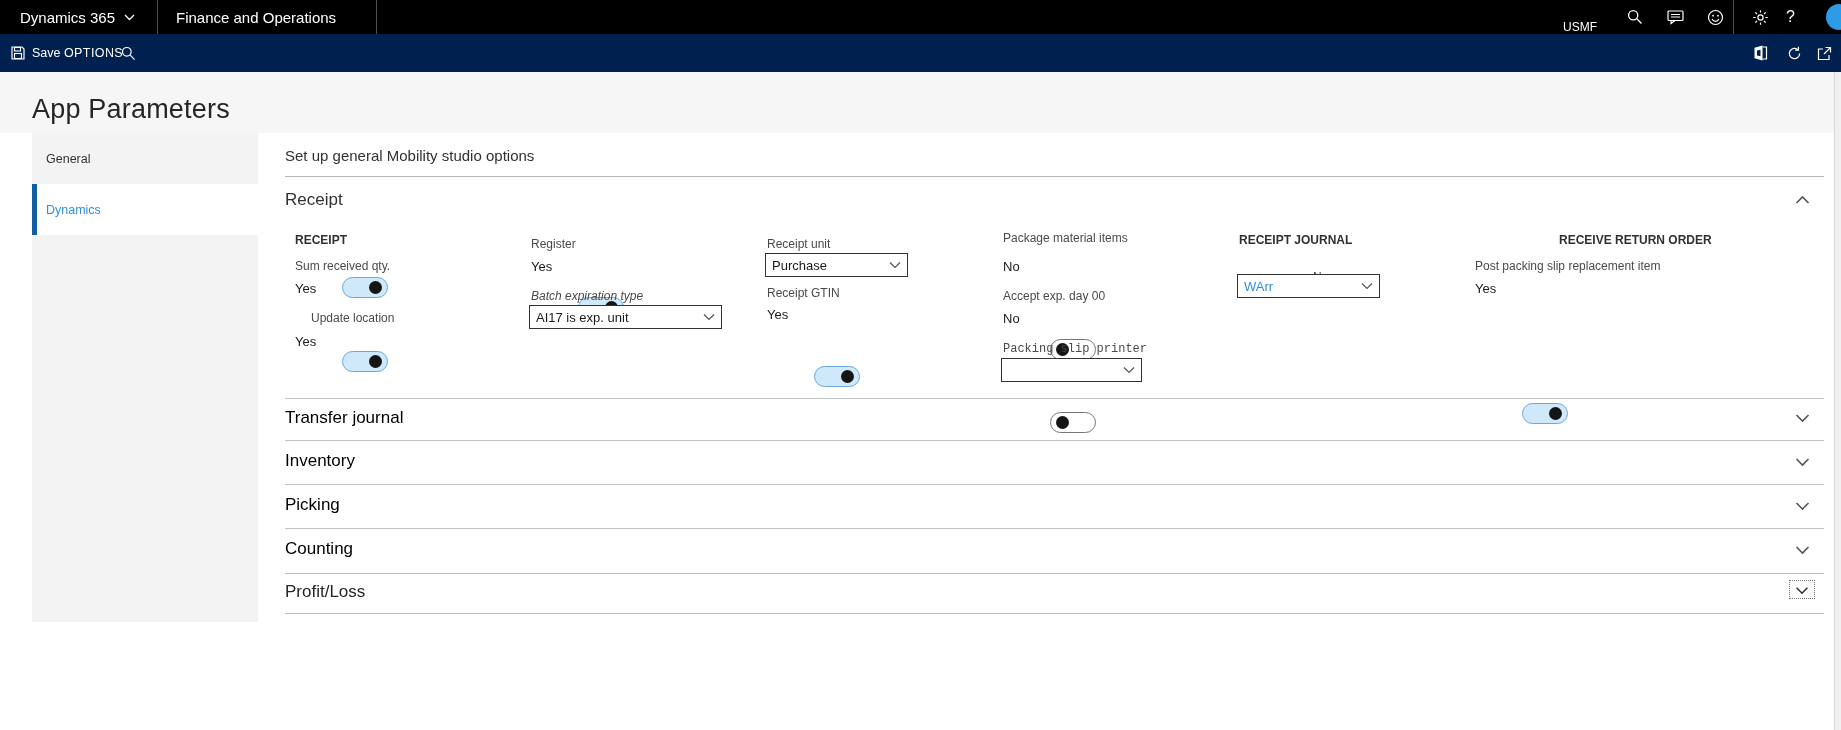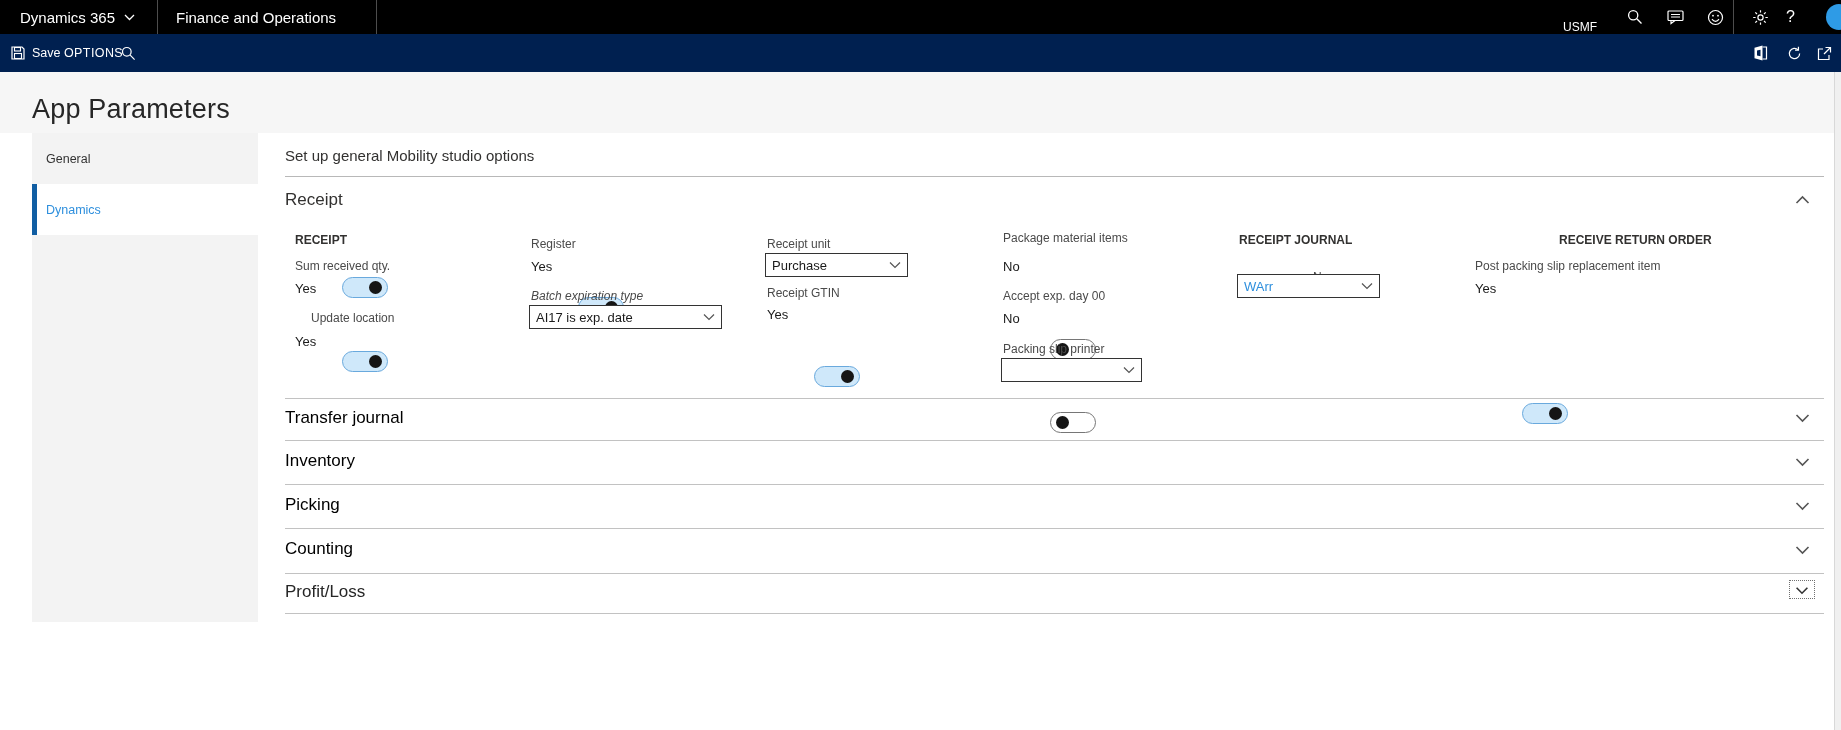--- a/index.html
+++ b/index.html
@@ -217,21 +217,21 @@
     </div>
 
   <div class="abs fld-label" style="left:531px;top:237px;">Register</div>
   <div class="abs yn" style="left:531px;top:259px;">Yes</div>
   <div class="abs toggle on" style="left:578px;top:255px;">
       <div class="tknob"></div>
     </div>
 
   <div class="abs fld-label" style="left:531px;top:289px;font-style:italic;">Batch expiration type</div>
   <div class="abs dropdown" style="left:529px;top:305px;width:193px;">
-    <span class="dval">AI17 is exp. date</span>
+    <span class="dval">AI17 is exp. unit</span>
     <span class="dchev">
         <svg width="12" height="8" viewBox="0 0 12 8">
           <path d="M1 1.5l5 5 5-5" fill="none" stroke="#555" stroke-width="1.2"></path>
         </svg>
       </span>
   </div>
 
   <div class="abs fld-label" style="left:767px;top:237px;">Receipt unit</div>
   <div class="abs dropdown" style="left:765px;top:253px;width:143px;">
     <span class="dval">Purchase</span>
@@ -253,21 +253,21 @@
   <div class="abs toggle off" style="left:1050px;top:255px;">
       <div class="tknob"></div>
     </div>
 
   <div class="abs fld-label" style="left:1003px;top:289px;">Accept exp. day 00</div>
   <div class="abs yn" style="left:1003px;top:311px;">No</div>
   <div class="abs toggle off" style="left:1050px;top:307px;">
       <div class="tknob"></div>
     </div>
 
-  <div class="abs fld-label" style="left:1003px;top:342px;">Packing slip printer</div>
+  <div class="abs fld-label" style="left:1003px;top:342px;font-family:Liberation Mono, monospace;">Packing slip printer</div>
   <div class="abs dropdown" style="left:1001px;top:358px;width:141px;">
     <span class="dval"></span>
     <span class="dchev">
         <svg width="12" height="8" viewBox="0 0 12 8">
           <path d="M1 1.5l5 5 5-5" fill="none" stroke="#555" stroke-width="1.2"></path>
         </svg>
       </span>
   </div>
 
   <div class="abs fld-label" style="left:1313px;top:259px;margin-top:11px;">Name</div>

